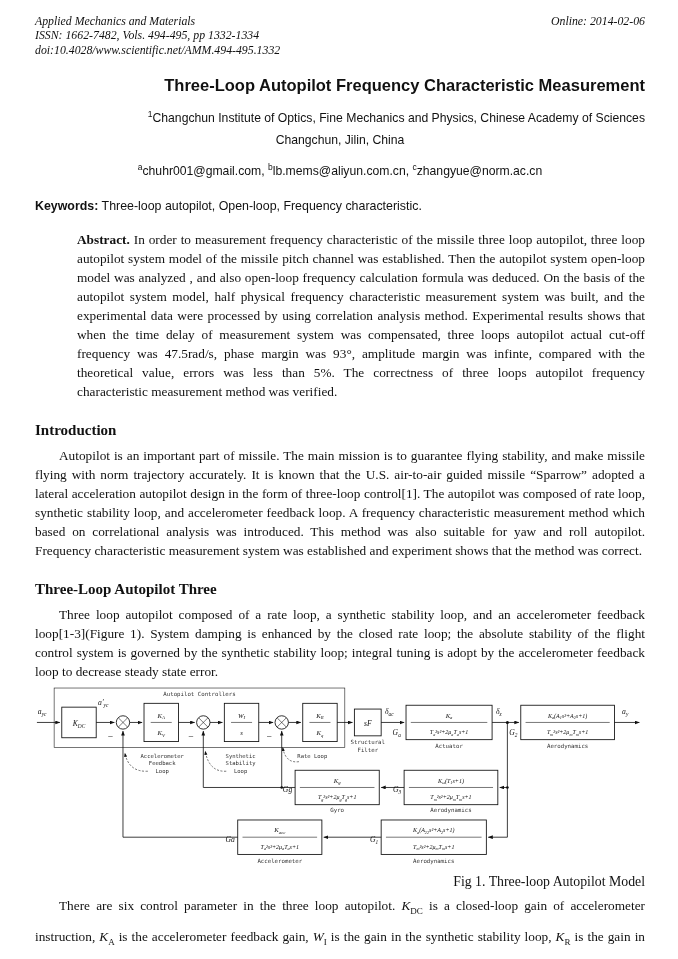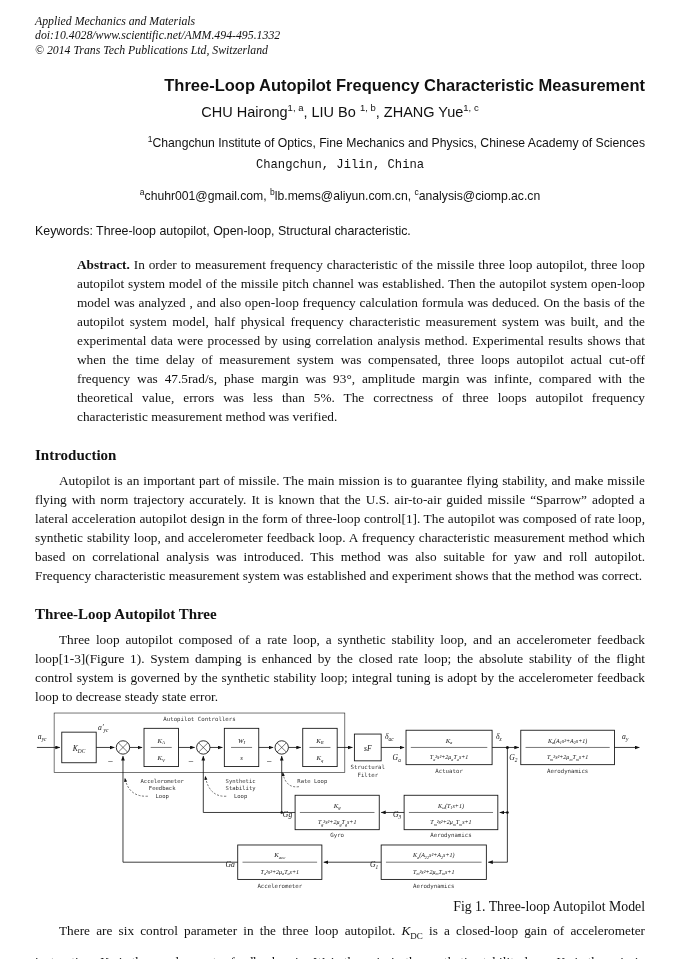--- a/index.html
+++ b/index.html
@@ -15,27 +15,27 @@
   .hdr-right{white-space:nowrap;}
   
   .title{margin-top:19px;text-align:right;font-family:"Liberation Sans",sans-serif;
          font-weight:bold;font-size:16.5px;}
   .authors{margin-top:7px;text-align:center;font-family:"Liberation Sans",sans-serif;
            font-size:14.5px;}
   .authors sup{font-size:9.5px;}
   .affil{margin-top:14px;text-align:right;font-family:"Liberation Sans",sans-serif;
          font-size:12.2px;}
   .affil sup{font-size:8.5px;}
-  .affil2{margin-top:8px;text-align:center;font-family:Liberation Mono, monospace;
+  .affil2{margin-top:8px;text-align:center;font-family:Liberation Sans, sans-serif;
           font-size:12.2px;}
   .emails{margin-top:15px;text-align:center;font-family:"Liberation Sans",sans-serif;
           font-size:12.2px;}
   .emails sup{font-size:8.5px;}
   .keywords{margin-top:21px;font-family:"Liberation Sans",sans-serif;font-size:12.4px;}
-  .keywords b{font-weight:normal;}
+  .keywords b{font-weight:bold;}
   
   .para{font-size:13.3px;line-height:19px;text-align:justify;}
   .abstract{margin-top:17px;margin-left:42px;}
   .abstract b{font-weight:bold;}
   .h2{margin-top:21px;margin-bottom:7px;font-size:15px;font-weight:bold;}
   .indent{text-indent:24px;}
   .params{line-height:26px;margin-top:3px;}
   .params i{font-family:"Liberation Serif",serif;}
   .params sub{font-size:9px;}
   
@@ -53,39 +53,37 @@
   .minus{font-size:10px;font-family:"Liberation Serif",serif;fill:#111;}
 </style>
 </head>
 <body>
 
 <div class="page">
 
   <div class="hdr">
     <div class="hdr-left">
       <div>Applied Mechanics and Materials</div>
+      <div>ISSN: 1662-7482, Vols. 494-495, pp 1332-1334</div>
       <div>doi:10.4028/www.scientific.net/AMM.494-495.1332</div>
-      <div>© 2014 Trans Tech Publications Ltd, Switzerland</div>
     </div>
+    <div class="hdr-right">Online: 2014-02-06</div>
   </div>
 
   <div class="title">Three-Loop Autopilot Frequency Characteristic Measurement</div>
 
-  <div class="authors">
-    <span><span></span><span>CHU Hairong</span><sup>1, a</sup></span><span><span>, </span><span>LIU Bo </span><sup>1, b</sup></span><span><span>, </span><span>ZHANG Yue</span><sup>1, c</sup></span>
-  </div>
 
   <div class="affil"><sup>1</sup><span>Changchun Institute of Optics, Fine Mechanics and Physics, Chinese Academy of Sciences</span></div>
   <div class="affil2">Changchun, Jilin, China</div>
 
   <div class="emails">
-    <span><sup>a</sup><span>chuhr001@gmail.com, </span></span><span><sup>b</sup><span>lb.mems@aliyun.com.cn, </span></span><span><sup>c</sup><span>analysis@ciomp.ac.cn</span></span>
+    <span><sup>a</sup><span>chuhr001@gmail.com, </span></span><span><sup>b</sup><span>lb.mems@aliyun.com.cn, </span></span><span><sup>c</sup><span>zhangyue@norm.ac.cn</span></span>
   </div>
 
-  <div class="keywords"><b>Keywords:</b><span> Three-loop autopilot, Open-loop, Structural characteristic.</span></div>
+  <div class="keywords"><b>Keywords:</b><span> Three-loop autopilot, Open-loop, Frequency characteristic.</span></div>
 
   <div class="para abstract"><b>Abstract.</b><span> In order to measurement frequency characteristic of the missile three loop autopilot, three loop autopilot system model of the missile pitch channel was established. Then the autopilot system open-loop model was analyzed , and  also open-loop frequency calculation formula was deduced. On the basis of the autopilot system model, half physical frequency characteristic measurement system was built, and the experimental data were processed by using correlation analysis method. Experimental results shows that when the time delay of measurement system was compensated, three loops autopilot actual cut-off frequency was 47.5rad/s, phase margin was 93°, amplitude margin was infinte, compared with the theoretical value, errors was less than 5%. The correctness of three loops autopilot frequency characteristic measurement method was verified.</span></div>
 
   <div class="h2">Introduction</div>
   <div class="para indent">Autopilot is an important part of missile. The main mission is to guarantee flying stability, and make missile flying with norm trajectory accurately. It is known that the U.S. air-to-air guided missile “Sparrow” adopted a lateral acceleration autopilot design in the form of three-loop control[1]. The autopilot was composed of rate loop, synthetic stability loop, and accelerometer feedback loop. A frequency characteristic measurement method which based on correlational analysis was introduced. This method was also suitable for yaw and roll autopilot. Frequency characteristic measurement system was established and experiment shows that the method was correct.</div>
 
   <div class="h2">Three-Loop Autopilot Three</div>
   <div class="para indent">Three loop autopilot composed of a rate loop, a synthetic stability loop, and an accelerometer feedback loop[1-3](Figure 1). System damping is enhanced by the closed rate loop; the absolute stability of the flight control system is governed by the synthetic stability loop; integral tuning is adopt by the accelerometer feedback loop to decrease steady state error.</div>
 
   <div class="figwrap">

